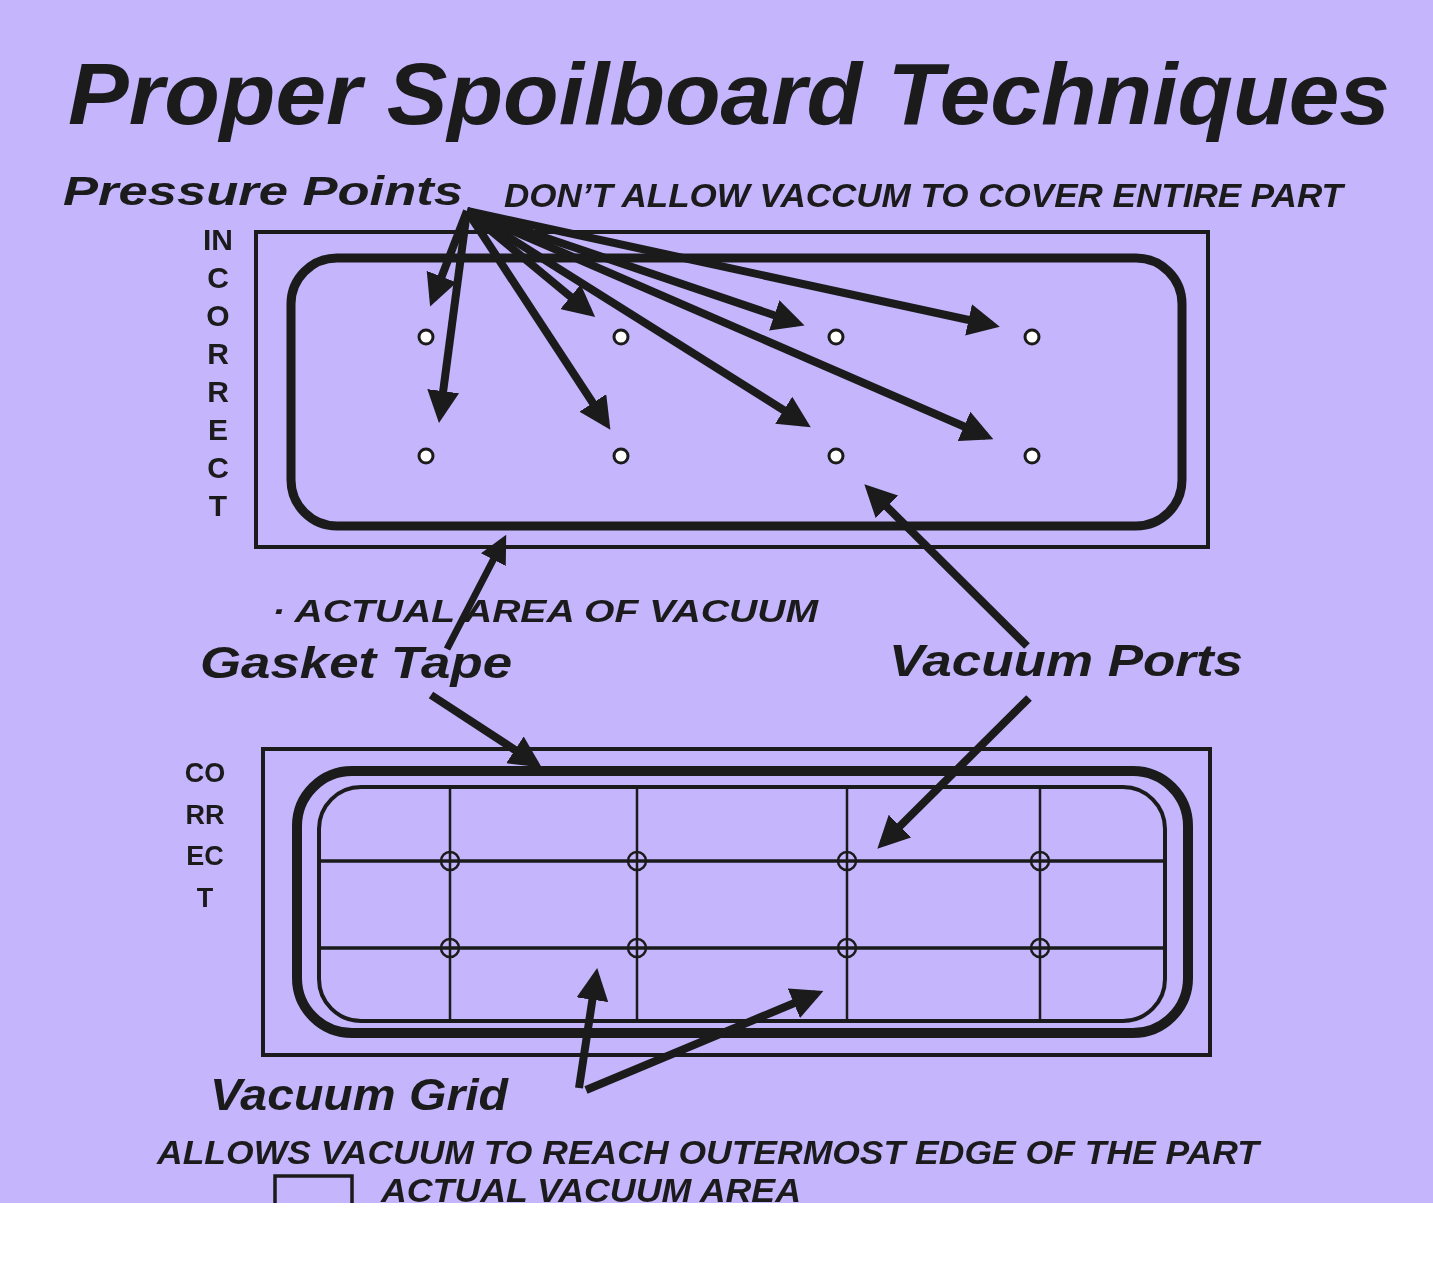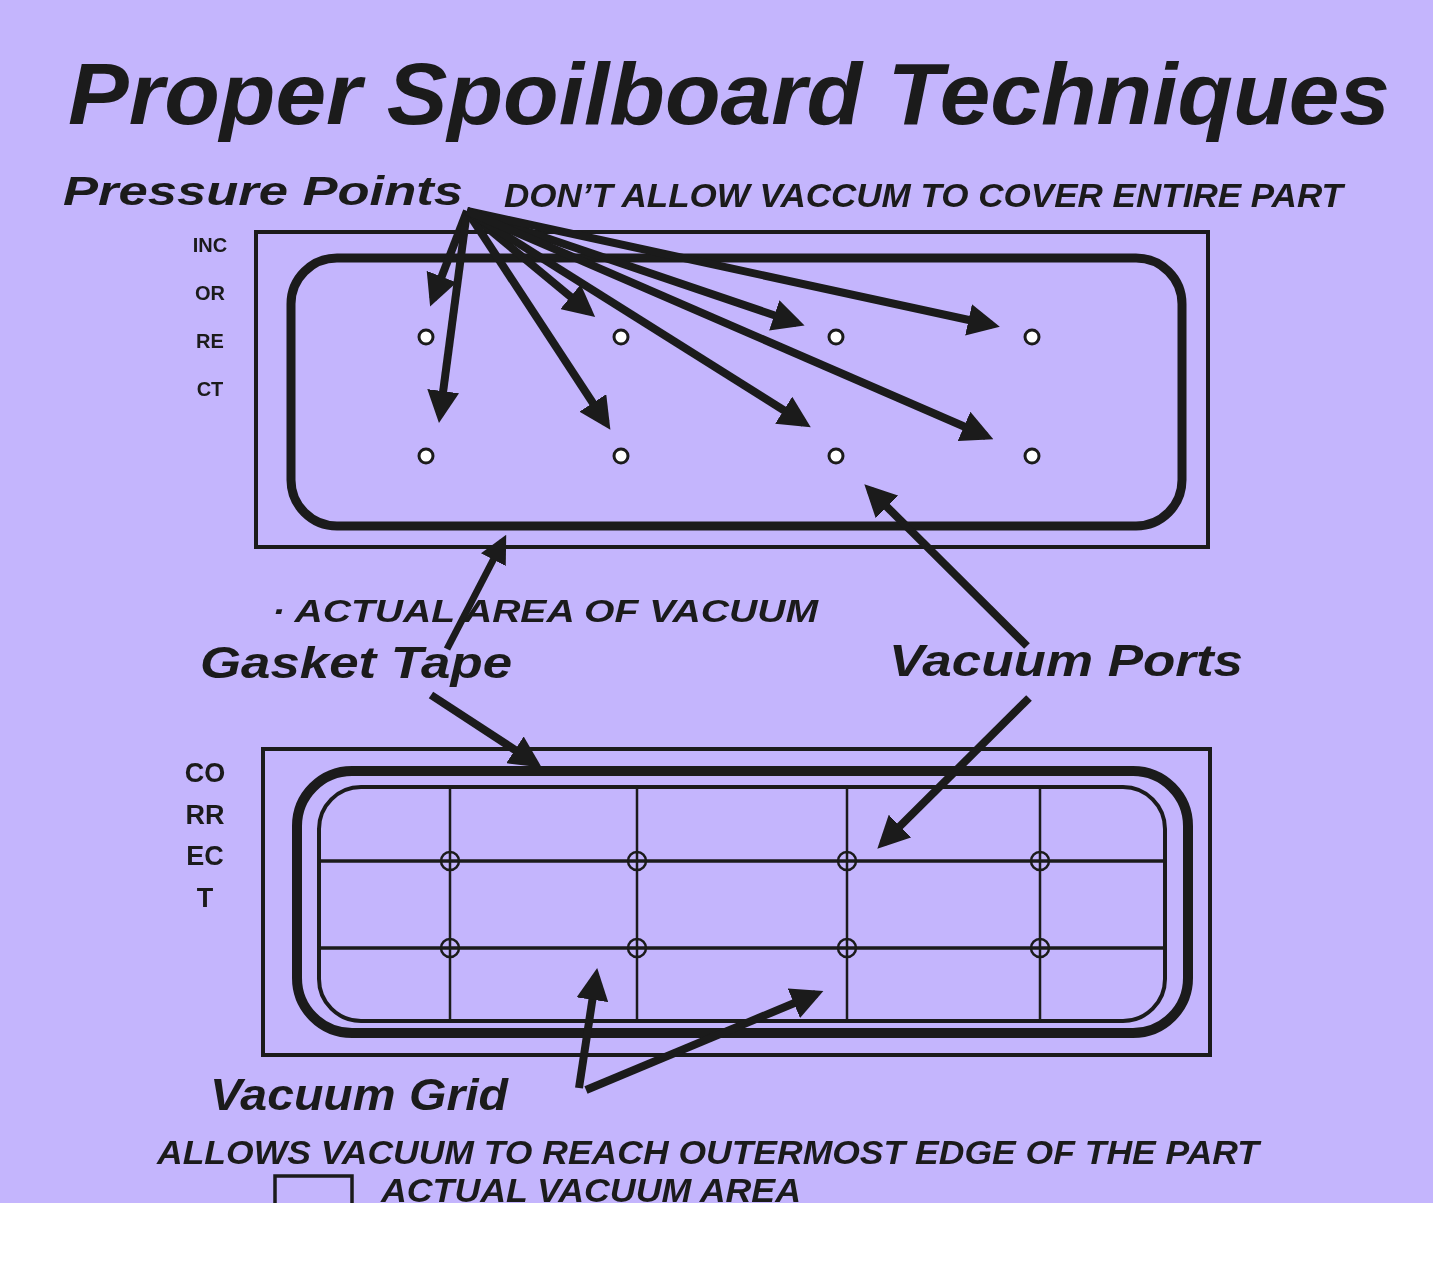--- a/index.html
+++ b/index.html
@@ -3,21 +3,21 @@
 <meta charset="utf-8">
 <style>
   html,body{margin:0;padding:0;background:#ffffff;}
   .stage{position:relative;width:1433px;height:1203px;background:#c4b5fd;overflow:hidden;
          font-family:"Liberation Sans","DejaVu Sans",sans-serif;color:#1b1b1b;}
   .stage svg{position:absolute;left:0;top:0;}
   svg text{fill:#1b1b1b;font-family:"Liberation Sans","DejaVu Sans",sans-serif;
            font-weight:700;font-style:italic;}
   .side-label{position:absolute;font-weight:700;font-style:normal;color:#1b1b1b;
               word-break:break-all;text-align:center;}
-  #incorrect-label{left:191px;top:221px;width:38px;font-size:20px;line-height:48px;}
+  #incorrect-label{left:199px;top:221px;width:38px;font-size:30px;line-height:38px;}
   #correct-label{left:183px;top:753px;width:44px;font-size:27px;line-height:41.5px;}
 </style>
 </head>
 <body>
 
 <div class="stage">
 
   <svg width="1433" height="1265" viewBox="0 0 1433 1265">
     <defs>
       <marker id="ah" viewBox="0 0 10 10" refX="7.5" refY="5" markerWidth="4" markerHeight="4" markerUnits="strokeWidth" orient="auto">

